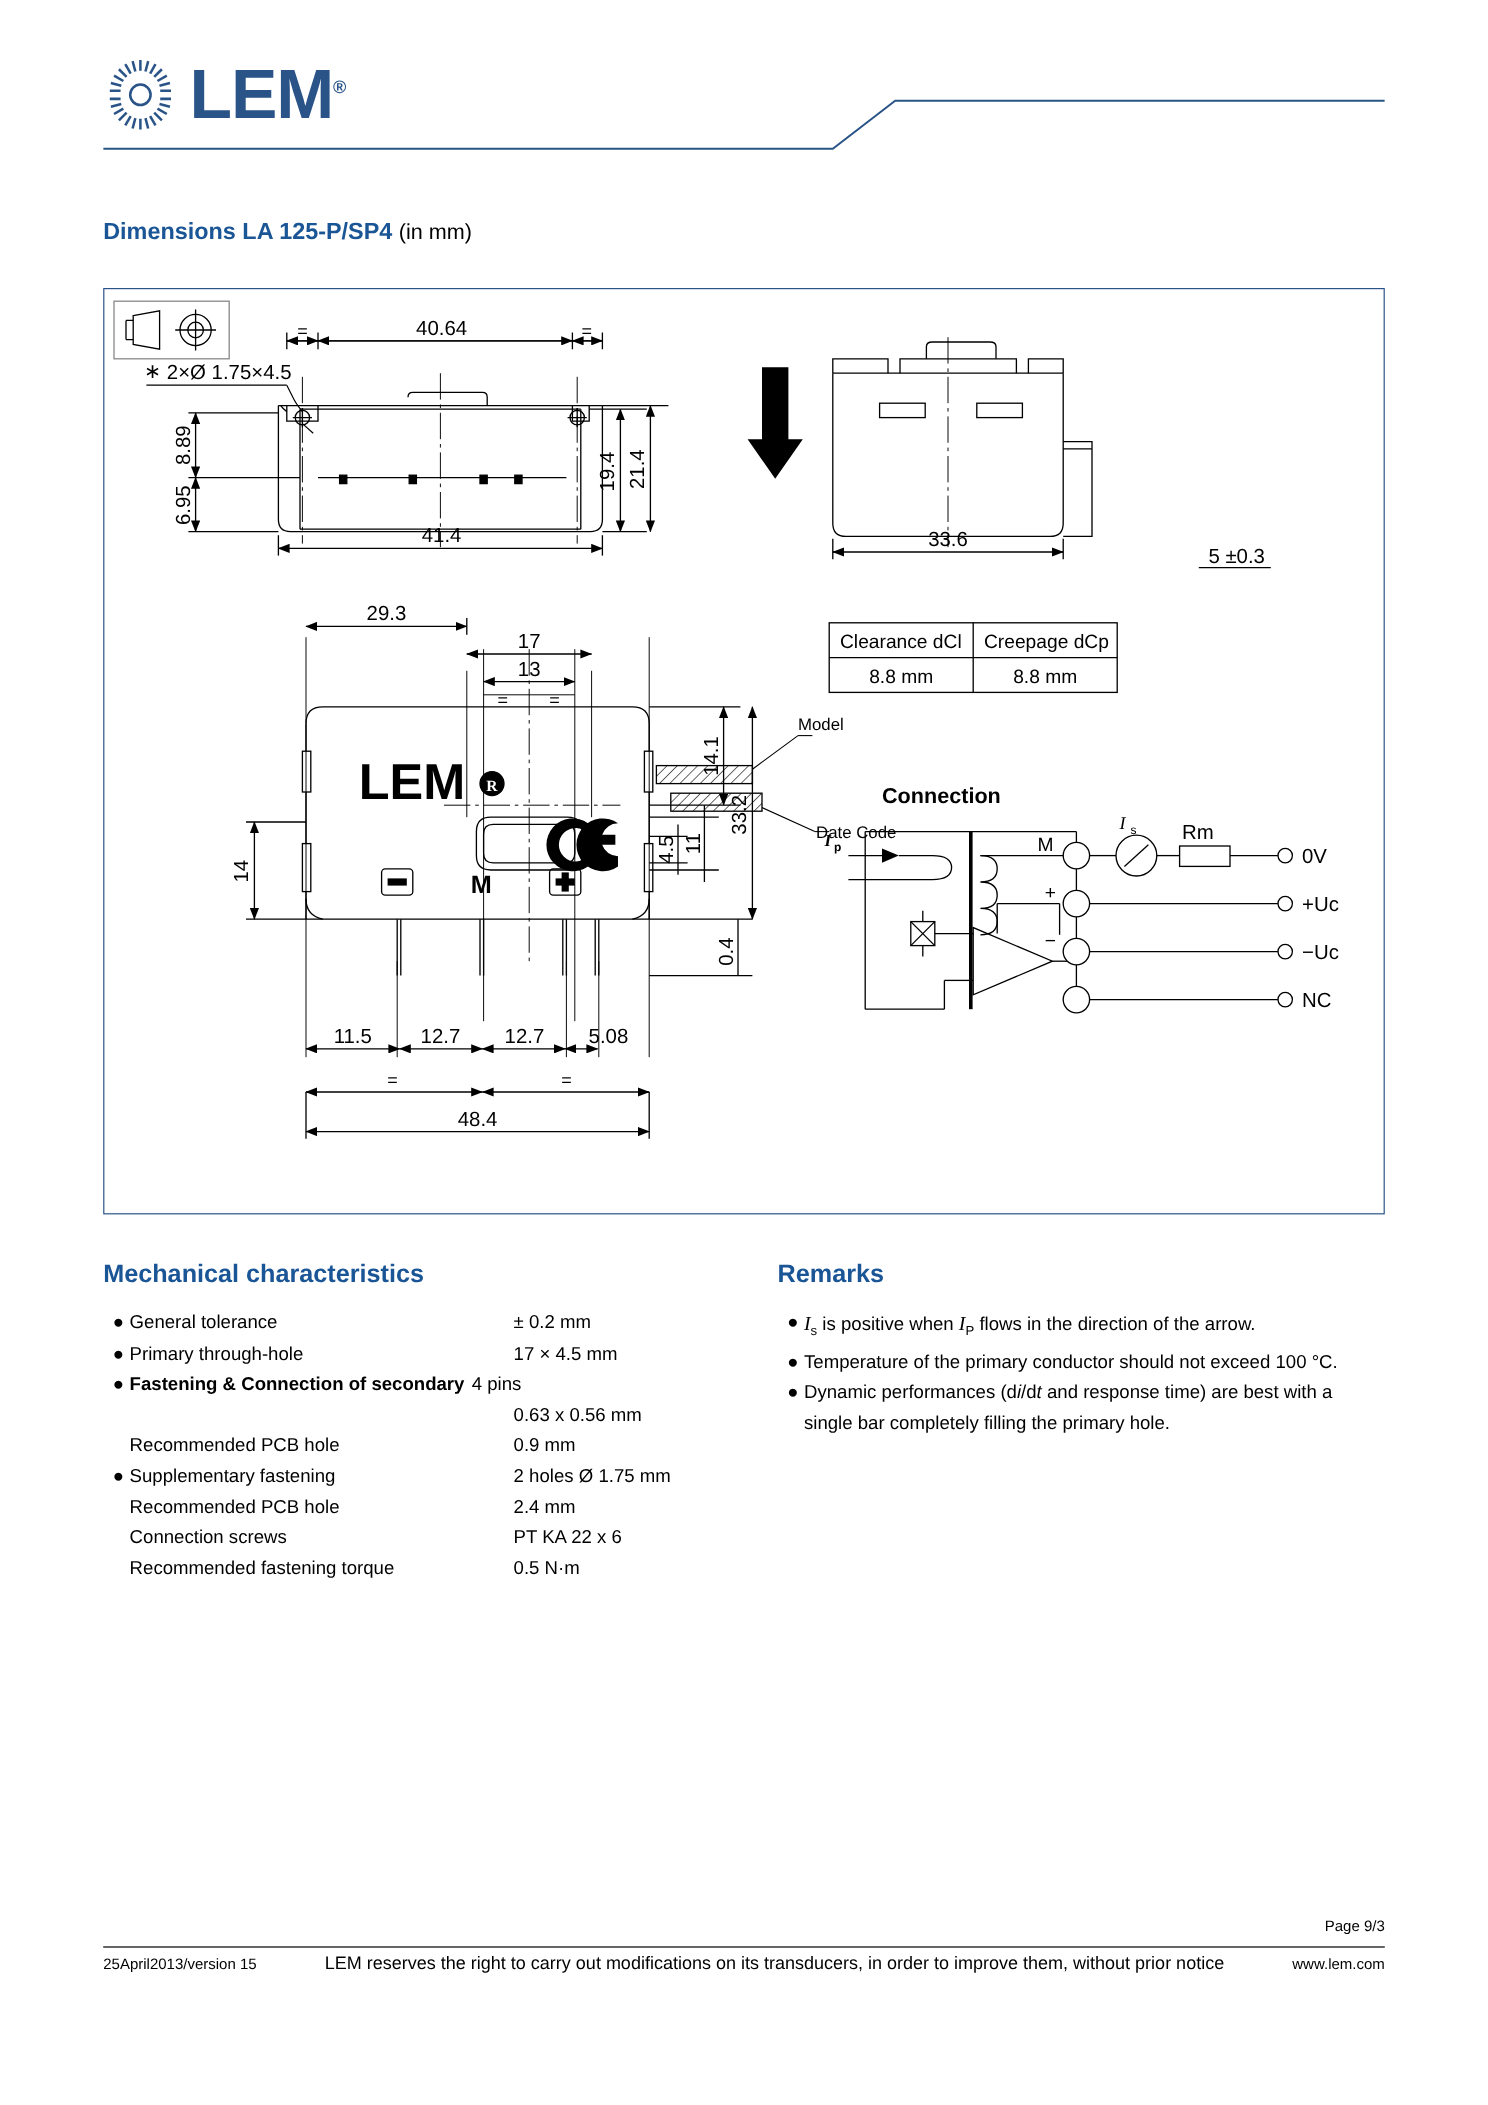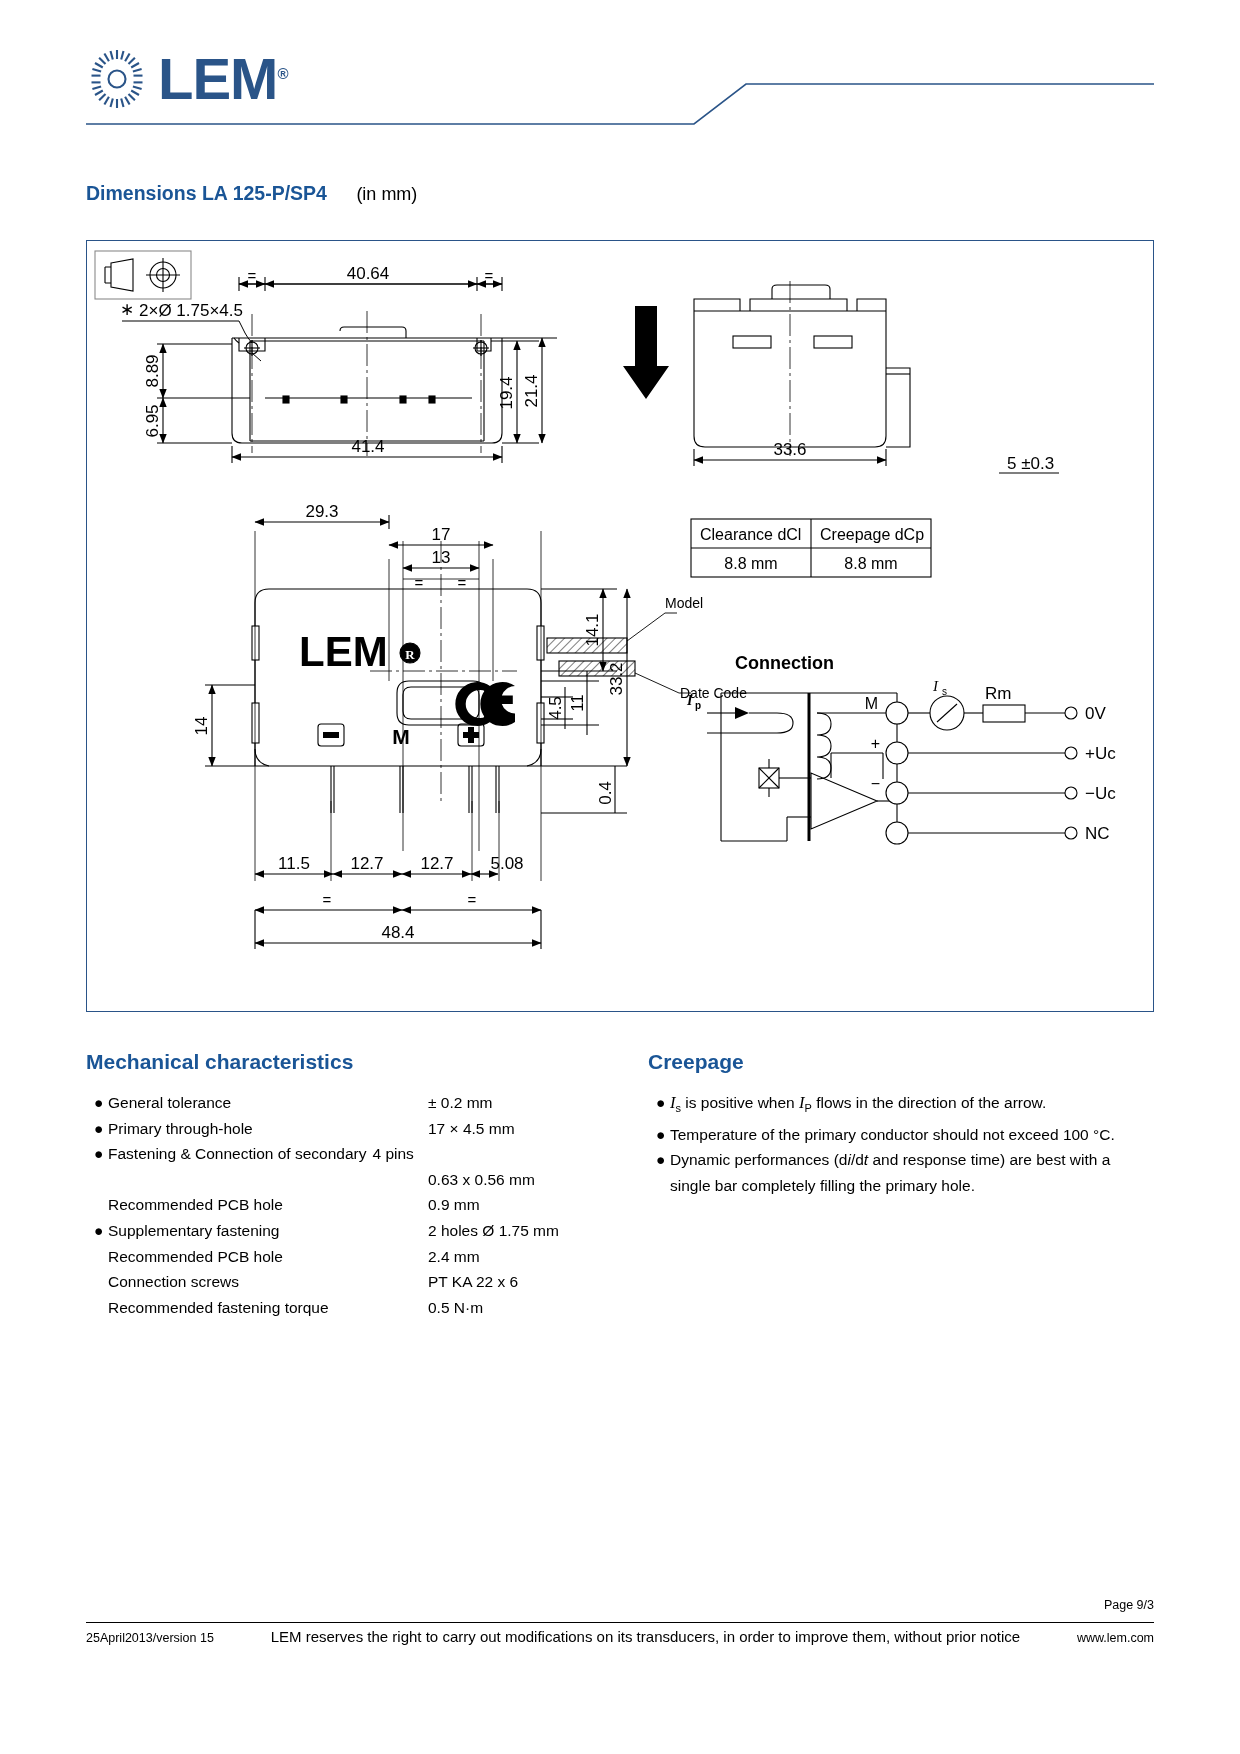--- a/index.html
+++ b/index.html
@@ -59,21 +59,20 @@
     left: 86px; top: 182px;
     font-size: 19.5px;
     font-weight: 700;
     color: #1a5596;
     white-space: nowrap;
   }
   .dim-title .suffix {
     color: #000;
     font-weight: 400;
     font-size: 18px;
-    margin-left: 24px;
   }
 
   
   .drawing-box {
     position: absolute;
     left: 86px; top: 240px;
     width: 1068px; height: 772px;
     border: 1px solid #2a5488;
     background: #fff;
   }
@@ -99,21 +98,21 @@
 
   .row { display: flex; align-items: flex-start; }
   .bul {
     width: 22px;
     flex: 0 0 22px;
     text-align: left;
     padding-left: 8px;
   }
   .bul.empty { visibility: hidden; }
   .lab { flex: 0 0 320px; }
-  .lab.wide { flex: 0 0 auto; padding-right: 6px; }
+  .lab.wide { flex: 0 0 auto; padding-right: 6px; font-weight: bold; }
   .val { flex: 1 1 auto; }
   .rtext { flex: 1 1 auto; }
 
   .it { font-style: italic; font-family: "Liberation Serif", serif; font-size: 16.5px; }
   .sub { font-size: 11px; vertical-align: sub; font-style: normal;
          font-family: "Liberation Sans", sans-serif; }
 
   
   .page-no {
     position: absolute;
@@ -627,21 +626,21 @@
     <div class="lab">Connection screws</div>
     <div class="val">PT KA 22 x 6</div>
   </div>
   <div class="row">
     <div class="bul empty">●</div>
     <div class="lab">Recommended fastening torque</div>
     <div class="val">0.5 N·m</div>
   </div>
 </div>
 
-<div class="sec-head rem-head">Creepage</div>
+<div class="sec-head rem-head">Remarks</div>
 
 <div class="lst rem-list">
   <div class="row">
     <div class="bul">●</div>
     <div class="rtext">
       <span class="it">I<span class="sub">s</span></span> is positive when <span class="it">I<span class="sub">P</span></span> flows in the direction of the arrow.
     </div>
   </div>
   <div class="row">
     <div class="bul">●</div>

